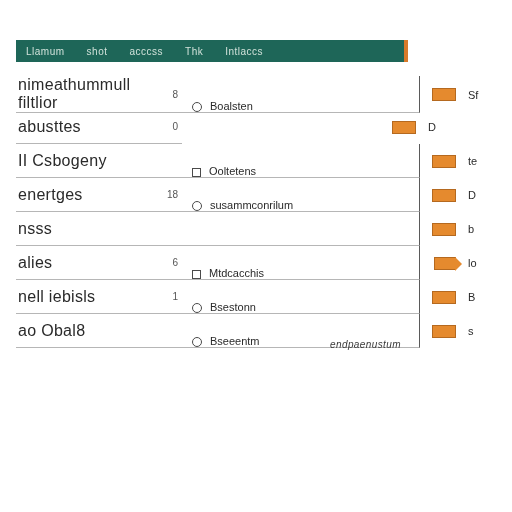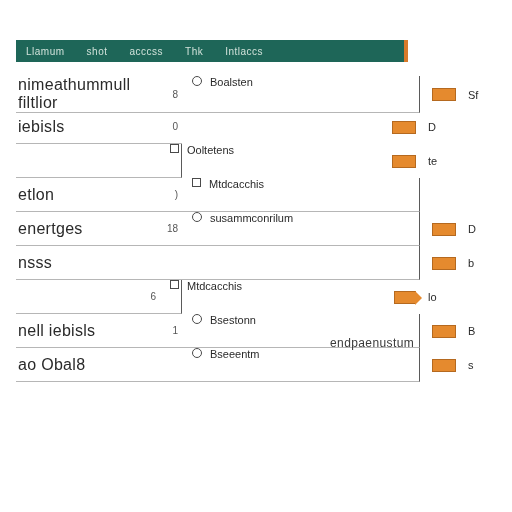--- a/index.html
+++ b/index.html
@@ -26,21 +26,21 @@
     letter-spacing: 0.3px;
   }
   .csep {
     border-bottom: 1px solid #b6b6b6;
     height: 100%; display: flex; align-items: center; justify-content: flex-end;
     font-size: 10px; color: #555; padding-right: 4px;
   }
   .c2 {
     border-bottom: 1px solid #b6b6b6;
     border-right: 1.5px solid #5a5a5a;
-    height: 100%; display: flex; align-items: flex-start; gap: 8px;
+    height: 100%; display: flex; align-items: flex-end; gap: 8px;
     padding-left: 10px; font-size: 11px; color: #2a2a2a;
   }
   .radio {
     width: 10px; height: 10px; border: 1.2px solid #4a4a4a; border-radius: 50%;
     display: inline-block; flex: 0 0 10px;
   }
   .chk {
     width: 9px; height: 9px; border: 1.2px solid #4a4a4a;
     display: inline-block; flex: 0 0 9px;
   }
@@ -56,21 +56,21 @@
     content: ""; position: absolute; right: -7px; top: -1px;
     border-left: 7px solid #e58a2e;
     border-top: 7.5px solid transparent; border-bottom: 7.5px solid transparent;
   }
   .c4 {
     height: 100%; display: flex; align-items: center;
     padding-left: 8px; font-size: 11px; color: #2a2a2a;
   }
   .footnote {
     position: absolute; left: 330px; bottom: 18px;
-    font-size: 12px; color: #3a3a3a; letter-spacing: 0.4px;
+    font-size: 10px; color: #3a3a3a; letter-spacing: 0.4px; font-style: italic;
   }
 </style>
 </head>
 <body>
 
 <div class="wrap">
 
   <div class="hdr">
     <span>Llamum</span>
     <span>shot</span>
@@ -86,47 +86,38 @@
         <div class="c2">
           <span class="radio"></span>
           <span>Boalsten</span>
         </div>
         <div class="c3">
           <div class="block"></div>
         </div>
         <div class="c4">Sf</div>
       </div>
       <div class="row">
-        <div class="c1">iebisls</div>
+        <div class="c1">abusttes</div>
         <div class="csep">0</div>
         <div class="c3">
           <div class="block"></div>
         </div>
         <div class="c4">D</div>
       </div>
       <div class="row">
+        <div class="c1">II Csbogeny</div>
         <div class="csep"></div>
         <div class="c2">
           <span class="chk"></span>
           <span>Ooltetens</span>
         </div>
         <div class="c3">
           <div class="block"></div>
         </div>
         <div class="c4">te</div>
-      </div>
-      <div class="row">
-        <div class="c1">etlon</div>
-        <div class="csep">)</div>
-        <div class="c2">
-          <span class="chk"></span>
-          <span>Mtdcacchis</span>
-        </div>
-        <div class="c3"></div>
-        <div class="c4"></div>
       </div>
       <div class="row">
         <div class="c1">enertges</div>
         <div class="csep">18</div>
         <div class="c2">
           <span class="radio"></span>
           <span>susammconrilum</span>
         </div>
         <div class="c3">
           <div class="block"></div>
@@ -138,20 +129,21 @@
         <div class="csep"></div>
         <div class="c2">
           <span></span>
         </div>
         <div class="c3">
           <div class="block"></div>
         </div>
         <div class="c4">b</div>
       </div>
       <div class="row">
+        <div class="c1">alies</div>
         <div class="csep">6</div>
         <div class="c2">
           <span class="chk"></span>
           <span>Mtdcacchis</span>
         </div>
         <div class="c3">
           <div class="block arrow"></div>
         </div>
         <div class="c4">lo</div>
       </div>

